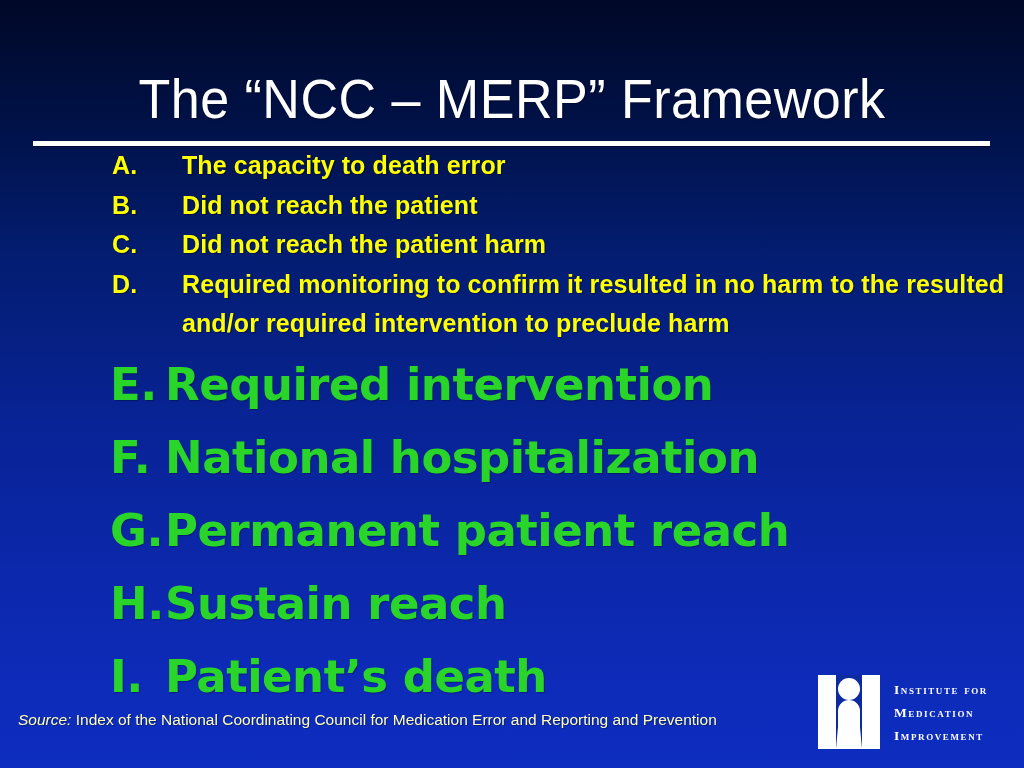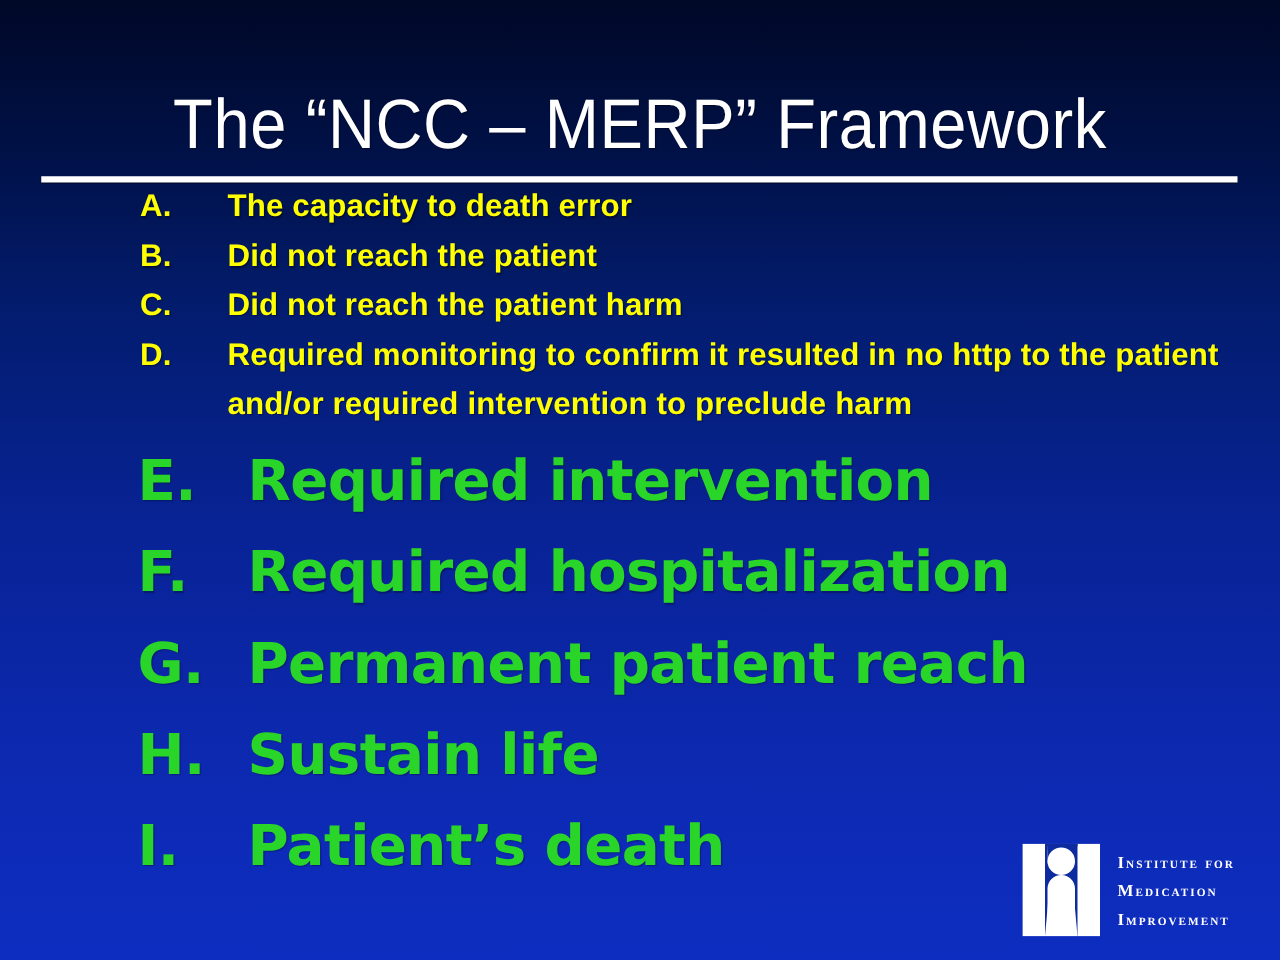--- a/index.html
+++ b/index.html
@@ -103,21 +103,20 @@
     letter-spacing: -0.5px;
     text-shadow: 1px 1px 1px rgba(0,0,0,0.3);
   }
   .g-marker {
     width: 55px;
     flex: 0 0 55px;
   }
   .g-text {
     flex: 1 1 auto;
     white-space: nowrap;
-    margin-left: 33px;
   }
 
   
   #source-line {
     position: absolute;
     left: 18px;
     top: 711px;
     color: #ffffbb;
     font-family: "Liberation Sans", sans-serif;
     font-size: 15.5px;
@@ -185,47 +184,50 @@
     <div class="y-item">
       <span class="y-marker">B.</span>
       <span class="y-text">Did not reach the patient</span>
     </div>
     <div class="y-item">
       <span class="y-marker">C.</span>
       <span class="y-text">Did not reach the patient harm</span>
     </div>
     <div class="y-item">
       <span class="y-marker">D.</span>
-      <span class="y-text">Required monitoring to confirm it resulted in no http to the patient and/or required intervention to preclude harm</span>
+      <span class="y-text">Required monitoring to confirm it resulted in no harm to the resulted and/or required intervention to preclude harm</span>
     </div>
   </div>
 
   <div id="green-list">
     <div class="g-item">
       <span class="g-marker">E.</span>
       <span class="g-text">Required intervention</span>
     </div>
     <div class="g-item">
       <span class="g-marker">F.</span>
-      <span class="g-text">Required hospitalization</span>
+      <span class="g-text">National hospitalization</span>
     </div>
     <div class="g-item">
       <span class="g-marker">G.</span>
       <span class="g-text">Permanent patient reach</span>
     </div>
     <div class="g-item">
       <span class="g-marker">H.</span>
-      <span class="g-text">Sustain life</span>
+      <span class="g-text">Sustain reach</span>
     </div>
     <div class="g-item">
       <span class="g-marker">I.</span>
       <span class="g-text">Patient’s death</span>
     </div>
   </div>
 
+  <div id="source-line">
+    <span id="source-label">Source:</span><span id="source-body"> Index of the National Coordinating Council for Medication Error and Reporting and Prevention</span>
+  </div>
 
 
   <div id="ihi-logo">
     <div id="ihi-mark">
       <svg width="62" height="74" viewBox="0 0 62 74" xmlns="http://www.w3.org/2000/svg" aria-hidden="true">
         <rect x="0" y="0" width="62" height="74" fill="#ffffff"></rect>
         <path d="M0,0 H20 V16 A14,14 0 0,1 42,16 V0 H62 V74 H42 V36 A8,8 0 0,0 20,36 V74 H0 Z" fill="#0d2a9e"></path>
         <rect x="20" y="0" width="22" height="5" fill="#0d2a9e"></rect>
         <path d="M20,0 H42 V14 A11,11 0 1,1 20,14 Z" fill="#0d2a9e"></path>
         <circle cx="31" cy="14" r="11" fill="#ffffff"></circle>

